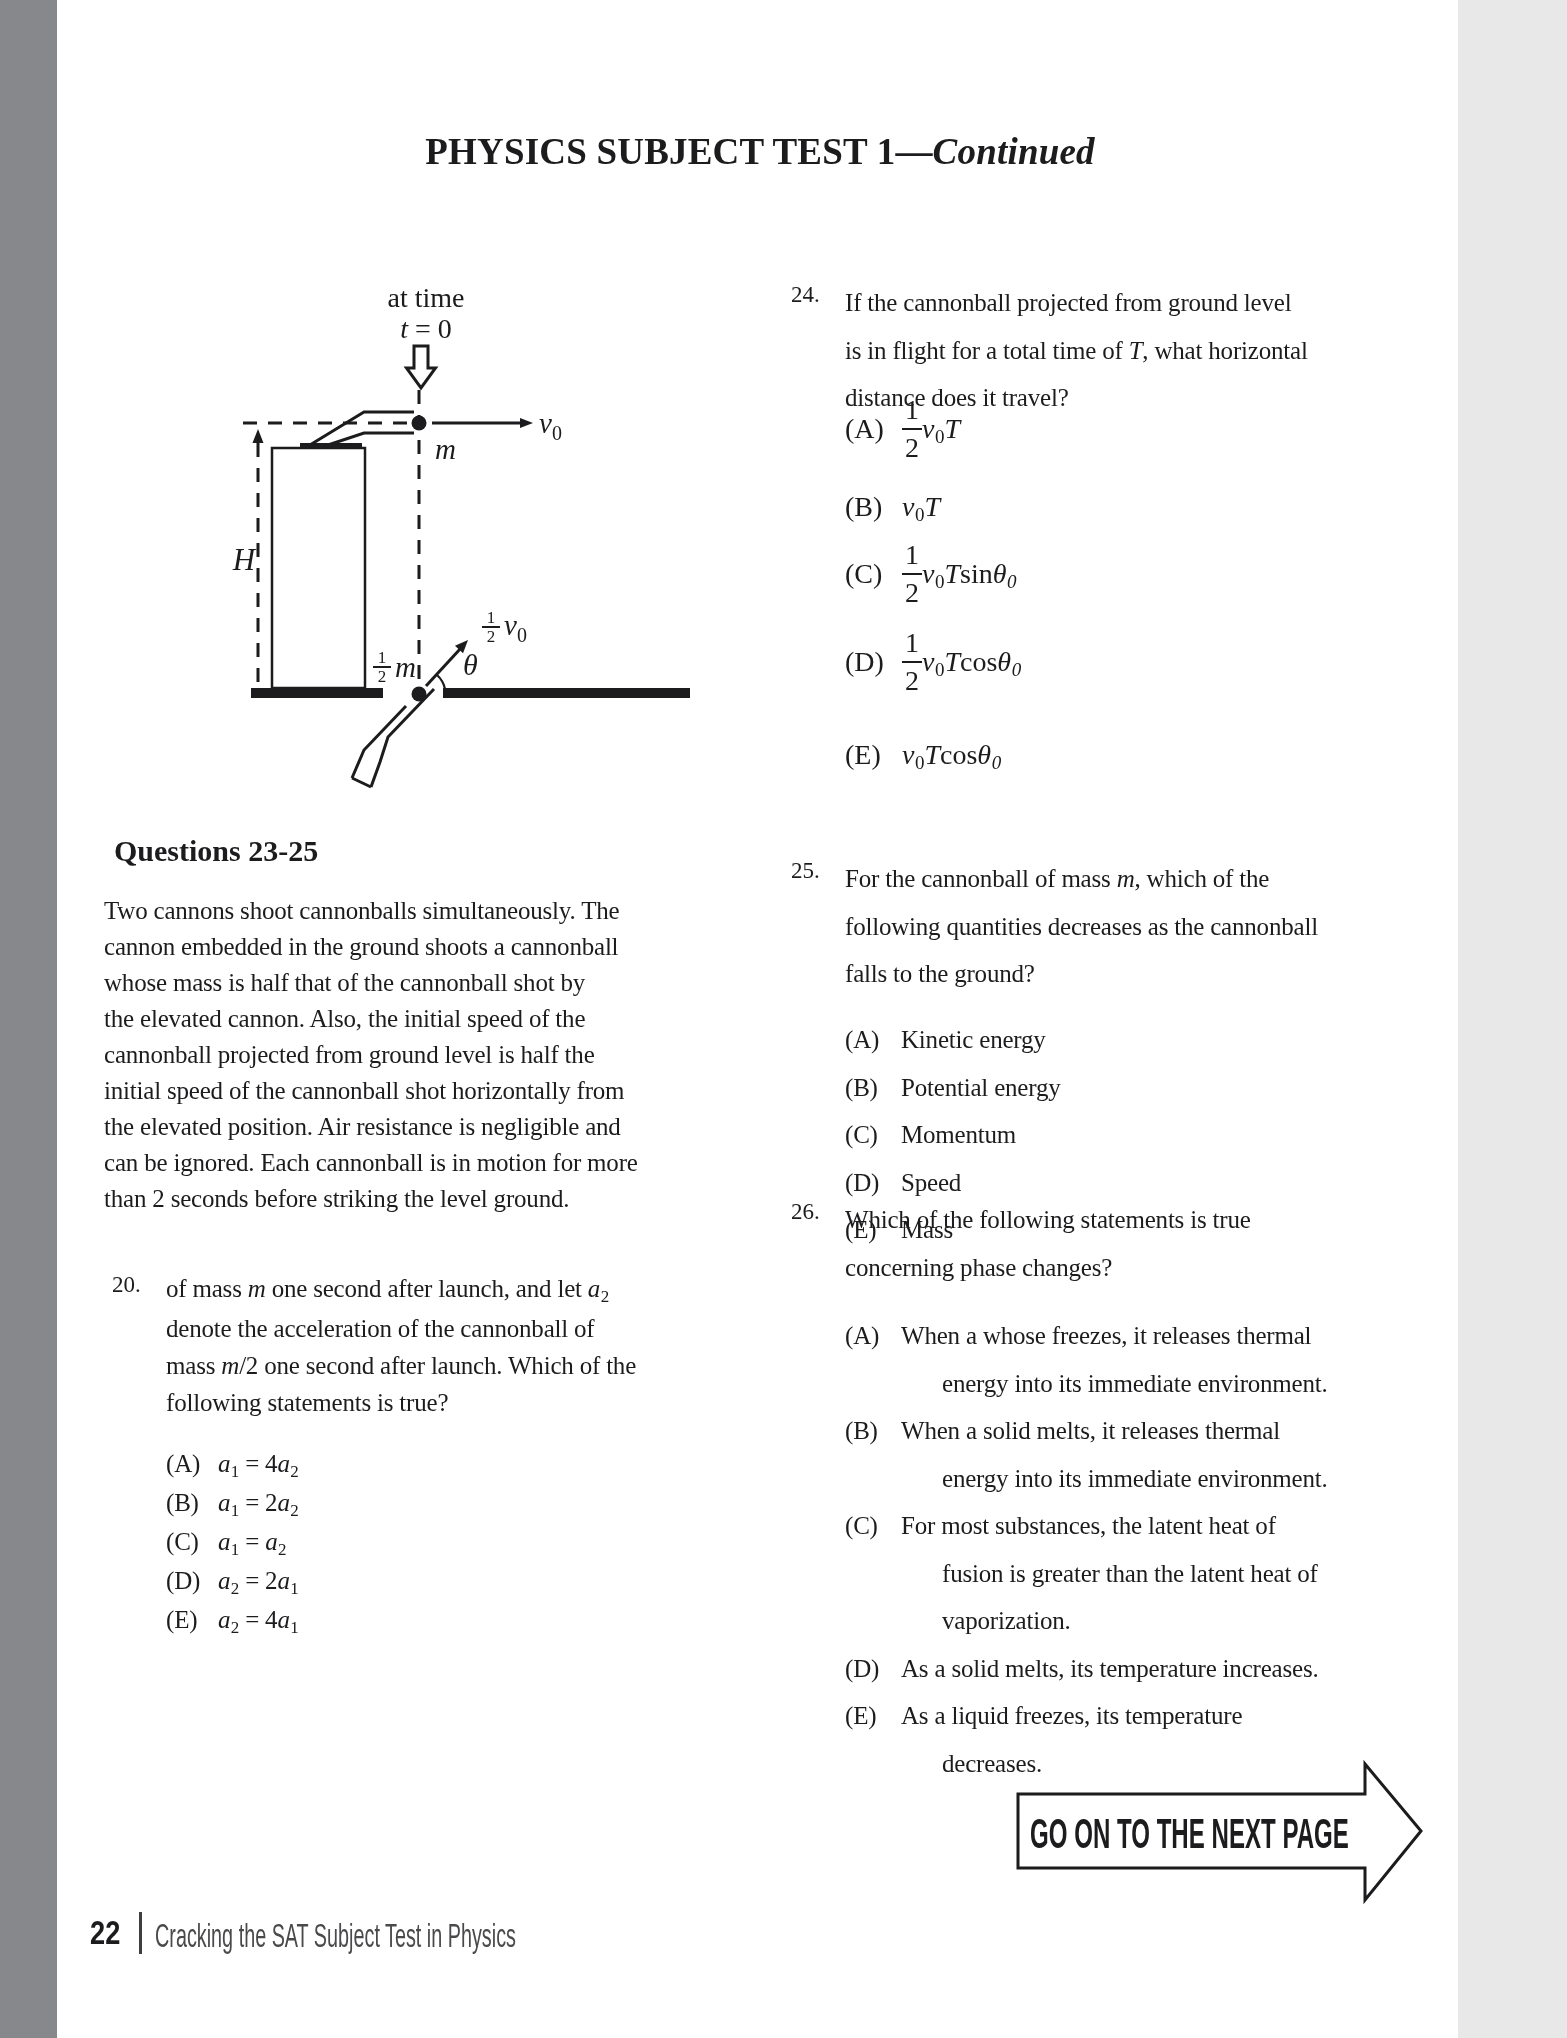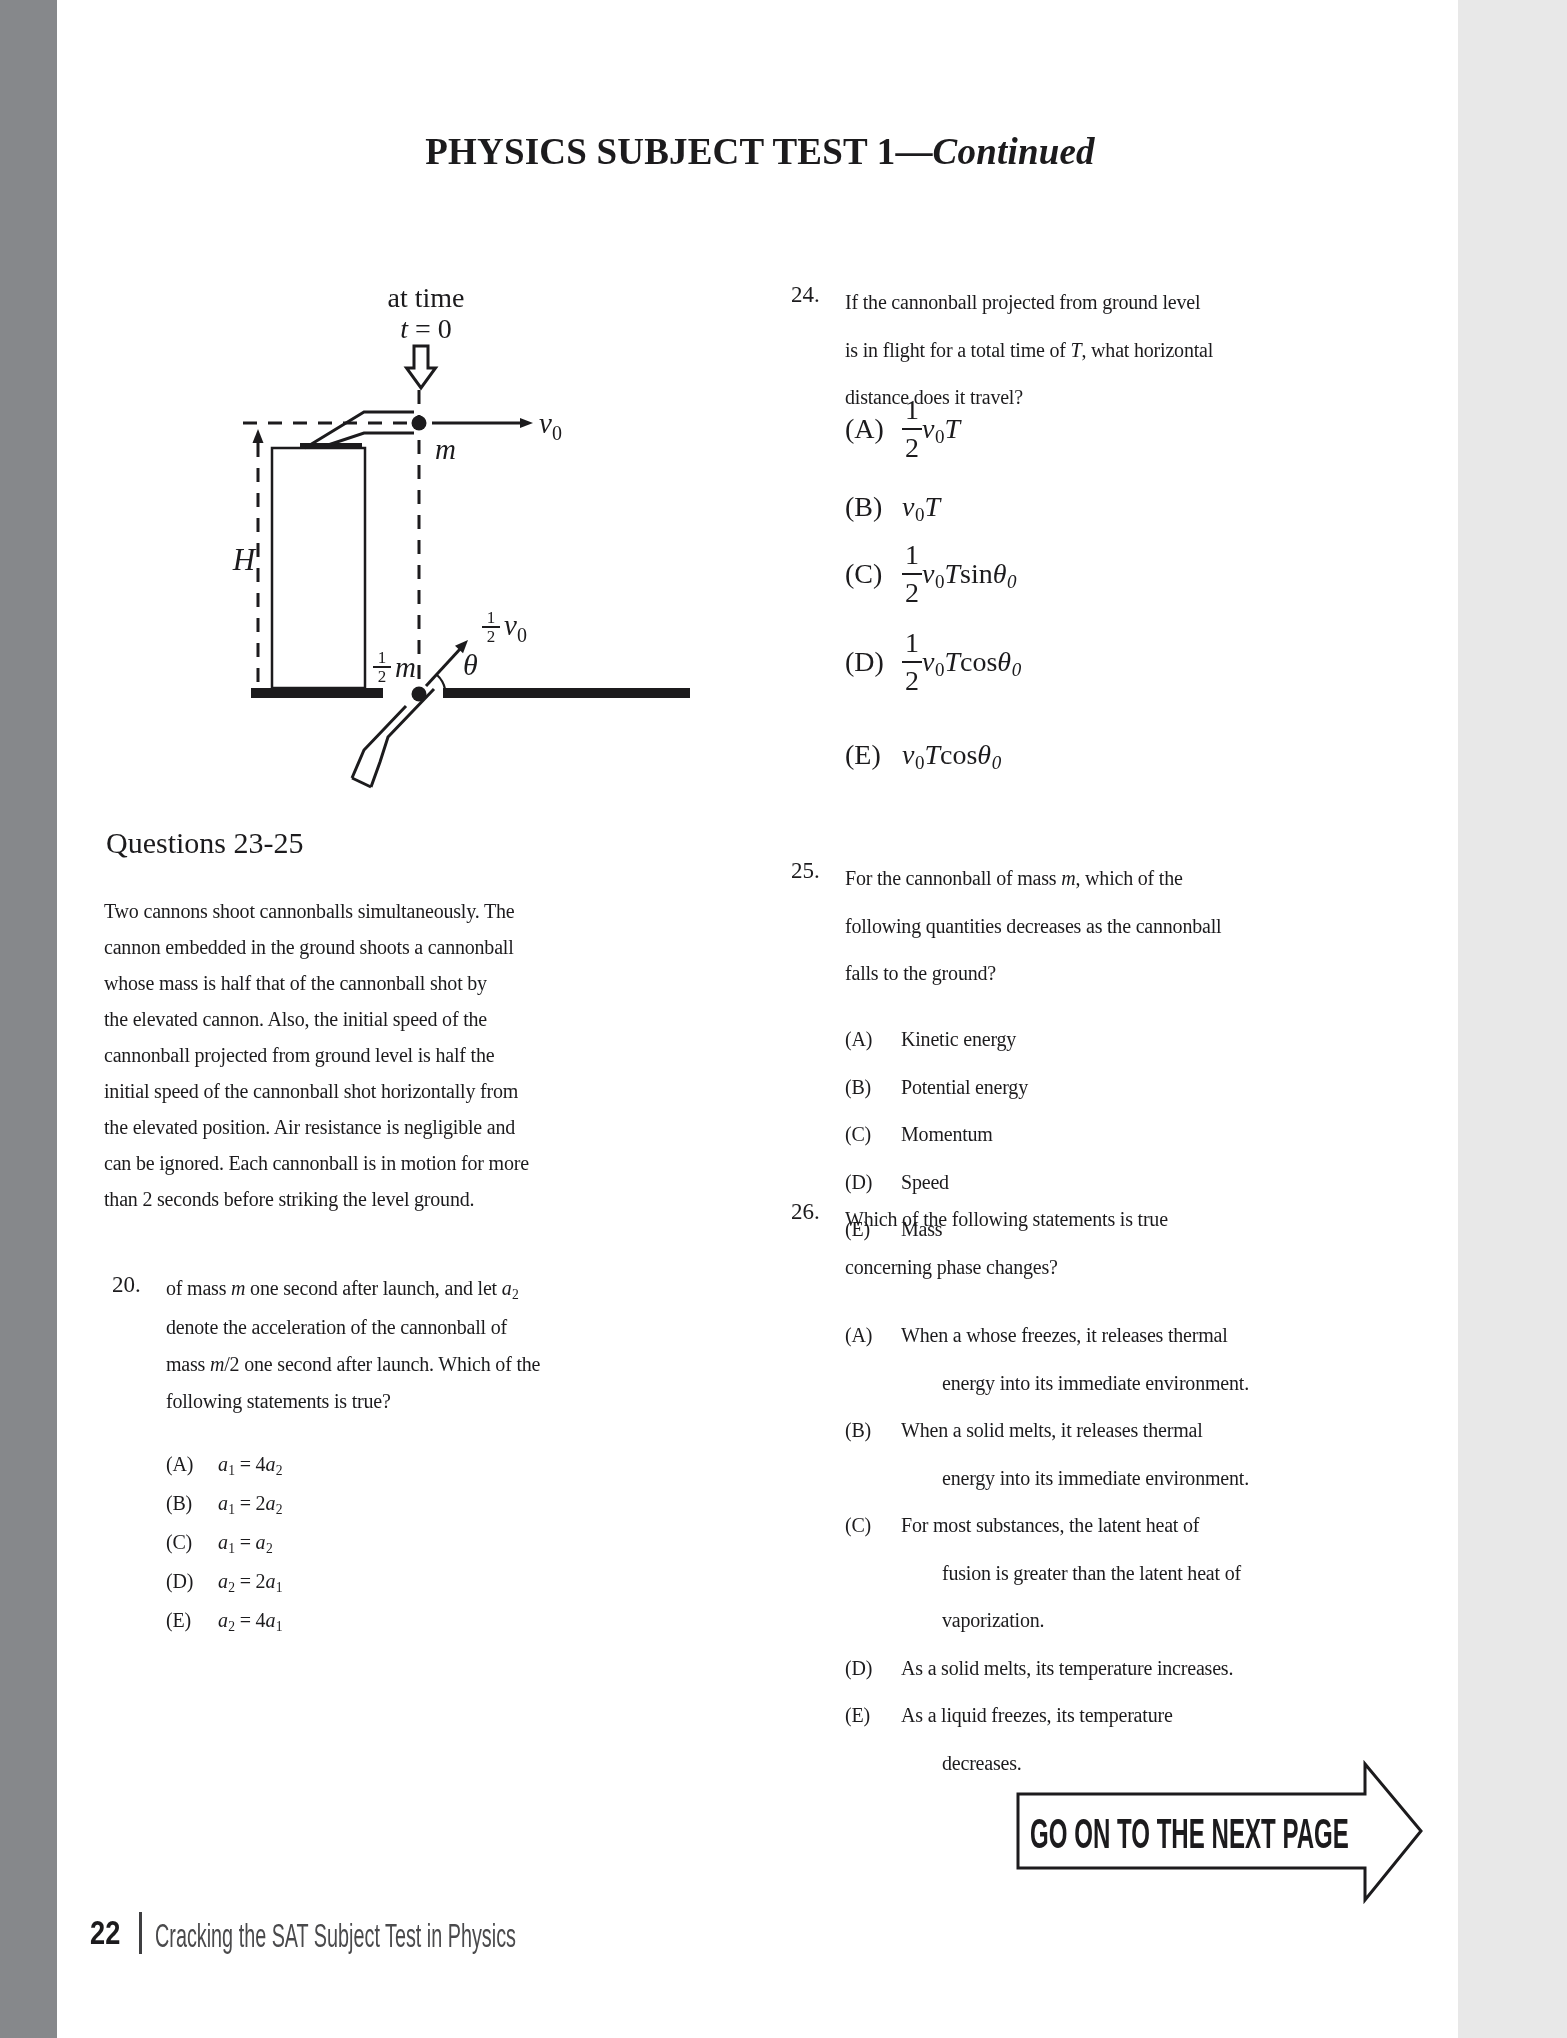--- a/index.html
+++ b/index.html
@@ -2,22 +2,22 @@
 <html><head>
 <meta charset="utf-8">
 <style>
   html,body{margin:0;padding:0;background:#e8e8e8;}
   .page{position:relative;width:1458px;height:2038px;background:#ffffff;overflow:hidden;
         font-family:"Liberation Serif", serif;color:#1c1b1d;}
   .sidebar{position:absolute;left:0;top:0;width:57px;height:2038px;background:#86888b;}
   .title{position:absolute;left:0;top:130px;width:1520px;text-align:center;margin:0;
          font-size:37px;font-weight:bold;letter-spacing:.2px;}
   .title .cont{font-style:italic;}
-  .qhead{position:absolute;left:106px;top:826px;margin:0;font-size:30px;font-weight:normal;}
-  .txt{position:absolute;white-space:nowrap;font-size:20px;letter-spacing:-0.2px;}
+  .qhead{position:absolute;left:106px;top:826px;margin:8px;font-size:30px;font-weight:bold;}
+  .txt{position:absolute;white-space:nowrap;font-size:25px;letter-spacing:-0.2px;}
   .lh36{line-height:36px;}
   .lh37{line-height:37px;}
   .lh47{line-height:47.5px;}
   .qnum{position:absolute;font-size:23px;}
   .it{font-style:italic;}
   .sb{font-size:.68em;position:relative;top:.28em;margin-left:.5px;}
   .optrow .letter{display:inline-block;width:52px;}
   .ropt .letter{display:inline-block;width:56px;}
   
   .fracrow{position:absolute;left:845px;display:flex;align-items:center;white-space:nowrap;

